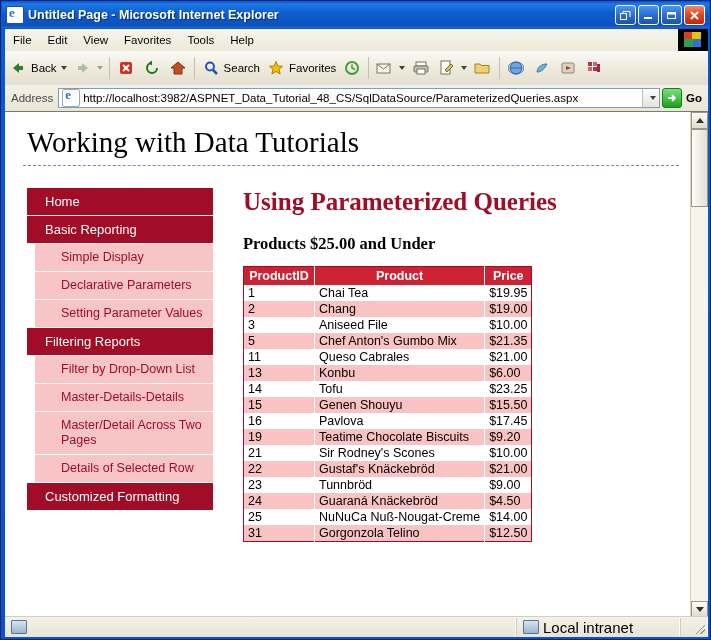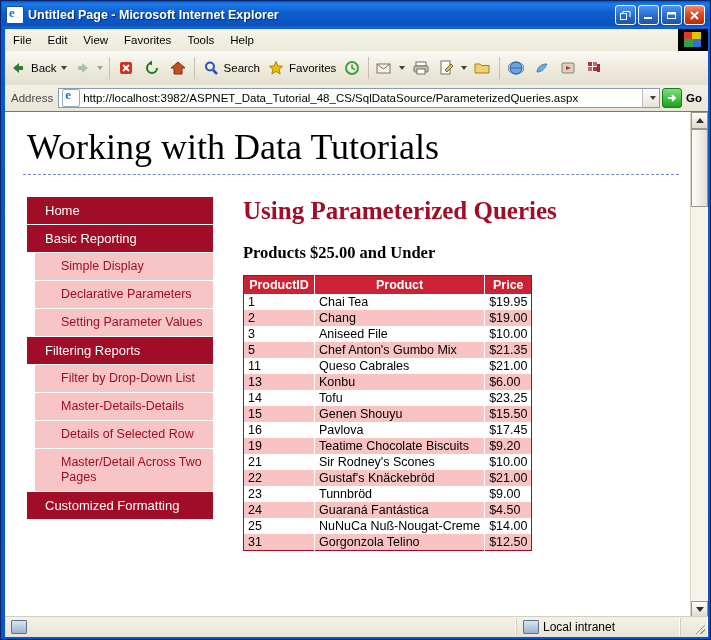--- a/index.html
+++ b/index.html
@@ -139,21 +139,21 @@
     box-sizing:border-box;
     overflow:hidden;
   }
   .page-inner{
     position:absolute;left:0;top:0;right:17px;bottom:0;
     overflow:hidden;
     background:#fff;
   }
   .page-title{
     font-family:"Liberation Serif",serif;
-    font-size:36px;color:#000;
+    font-size:29px;color:#000;
     padding:14px 0 6px 22px;
     font-weight:normal;
   }
   .title-rule{
     margin:0 12px 0 18px;
     border-top:1px dashed #7788bb;
     height:0;
   }
   .content{
     display:flex;
@@ -238,21 +238,21 @@
   }
   .vs-bottom{position:absolute;bottom:0;left:0;}
   .arr-up{width:0;height:0;border-left:4px solid transparent;border-right:4px solid transparent;border-bottom:5px solid #303030;}
   .arr-dn{width:0;height:0;border-left:4px solid transparent;border-right:4px solid transparent;border-top:5px solid #303030;}
   
   .statusbar{
     position:absolute;left:0;bottom:0;width:703px;height:20px;
     background:linear-gradient(180deg,#f4f2e8 0%,#e8e4d5 100%);
     border-top:1px solid #d3cebd;
     display:flex;align-items:center;
-    font-size:12px;
+    font-size:15px;
   }
   .sb-cell{
     height:18px;display:flex;align-items:center;
     border-left:1px solid #d0cbba;border-right:1px solid #ffffff;
     padding:0 6px;
   }
   .sb-left{flex:1;border-left:none;}
   .sb-icon{
     width:14px;height:12px;margin-right:4px;
     background:linear-gradient(180deg,#d8e4f0,#9cb4cc);
@@ -490,22 +490,22 @@
 
           <div class="sidebar">
             <div class="nav-top"><span>Home</span></div>
             <div class="nav-top"><span>Basic Reporting</span></div>
             <div class="nav-sub"><span>Simple Display</span></div>
             <div class="nav-sub"><span>Declarative Parameters</span></div>
             <div class="nav-sub"><span>Setting Parameter Values</span></div>
             <div class="nav-top"><span>Filtering Reports</span></div>
             <div class="nav-sub"><span>Filter by Drop-Down List</span></div>
             <div class="nav-sub"><span>Master-Details-Details</span></div>
+            <div class="nav-sub"><span>Master/Detail Across Two Pages</span></div>
             <div class="nav-sub"><span>Details of Selected Row</span></div>
-            <div class="nav-sub"><span>Master/Detail Across Two Pages</span></div>
             <div class="nav-top"><span>Customized Formatting</span></div>
           </div>
 
           <div class="main">
             <div class="h1">Using Parameterized Queries</div>
             <div class="h2">Products $25.00 and Under</div>
 
             <table class="grid">
               <thead>
                 <tr>
@@ -575,21 +575,21 @@
                   <td class="c-name">Gustaf's Knäckebröd</td>
                   <td class="c-price">$21.00</td>
                 </tr>
                 <tr class="r0">
                   <td class="c-id">23</td>
                   <td class="c-name">Tunnbröd</td>
                   <td class="c-price">$9.00</td>
                 </tr>
                 <tr class="r1">
                   <td class="c-id">24</td>
-                  <td class="c-name">Guaraná Fantástica</td>
+                  <td class="c-name">Guaraná Knäckebröd</td>
                   <td class="c-price">$4.50</td>
                 </tr>
                 <tr class="r0">
                   <td class="c-id">25</td>
                   <td class="c-name">NuNuCa Nuß-Nougat-Creme</td>
                   <td class="c-price">$14.00</td>
                 </tr>
                 <tr class="r1">
                   <td class="c-id">31</td>
                   <td class="c-name">Gorgonzola Telino</td>

